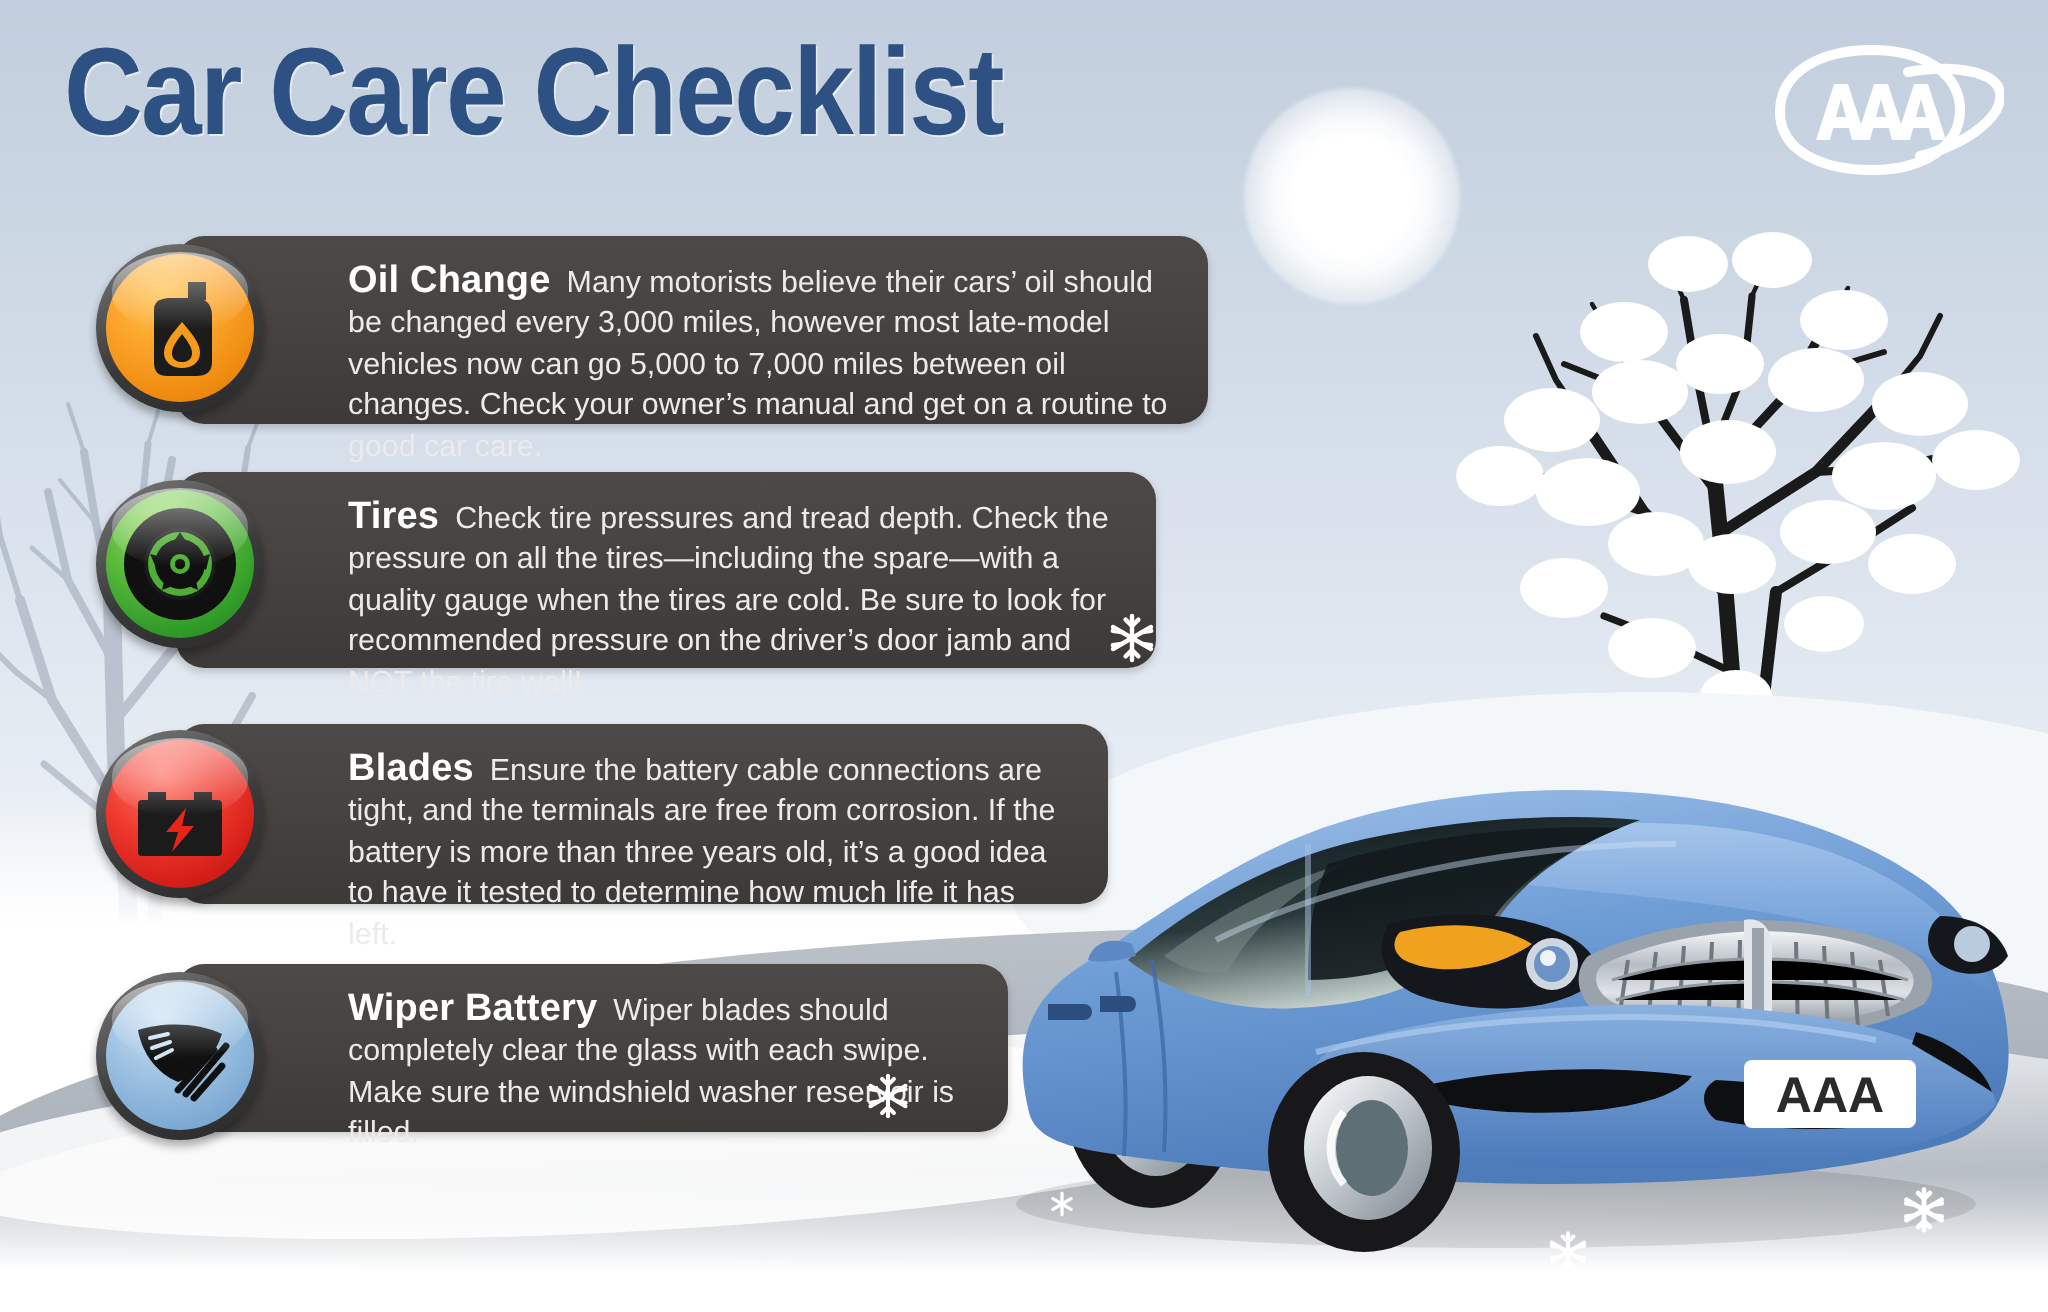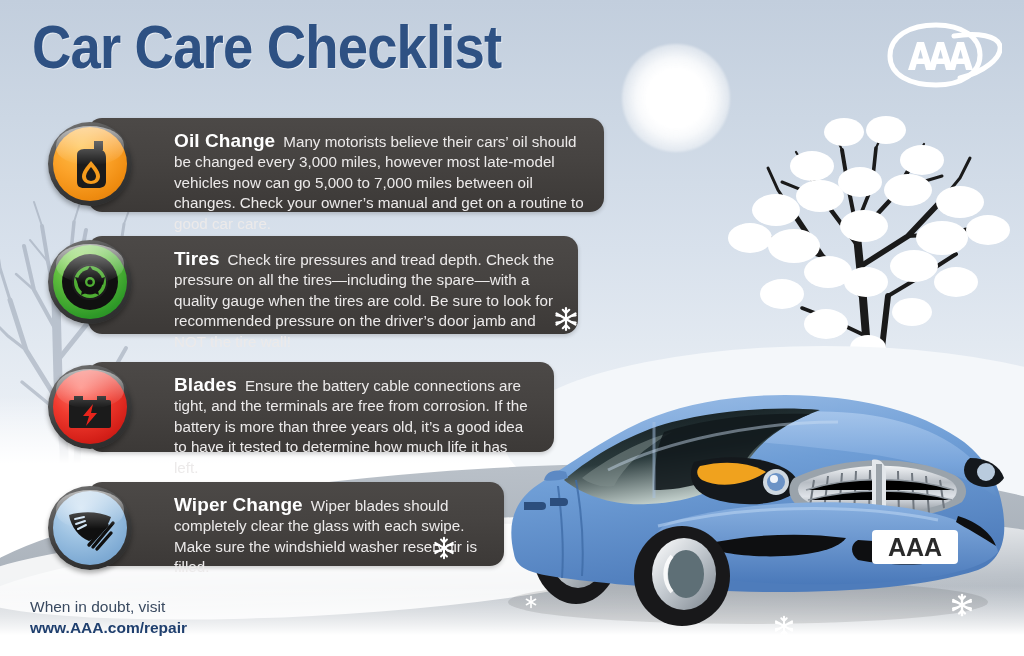--- a/index.html
+++ b/index.html
@@ -431,21 +431,21 @@
             <path d="M40 34 L30 46 h6 l-3 10 l11 -13 h-6 z" fill="#e8241b"></path>
           </svg>
         </div>
         <div class="gloss"></div>
       </div>
     </div>
 
     <div class="row">
       <div class="panel" style="left:88px;top:372px;width:416px;height:84px;">
         <div>
-          <span class="head inline">Wiper Change</span><span class="body inline">Wiper blades should completely clear the glass with each swipe. Make sure the windshield washer reservoir is filled.</span>
+          <span class="head inline">Wiper Battery</span><span class="body inline">Wiper blades should completely clear the glass with each swipe. Make sure the windshield washer reservoir is filled.</span>
         </div>
       </div>
       <div class="icon-wrap" style="left:48px;top:376px;">
         <div class="icon-disc disc-wipe">
           <svg viewBox="0 0 74 74" width="74" height="74">
             <path d="M16 24 C28 20 46 20 58 26 C54 38 46 46 36 50 C26 46 18 36 16 24 Z" fill="#101010"></path>
             <g stroke="#cfe3f4" stroke-width="2" stroke-linecap="round">
               <path d="M22 28 L31 26"></path>
                 <path d="M23 33 L32 30"></path>
                 <path d="M25 38 L33 34"></path>
@@ -508,18 +508,14 @@
     </g>
   </svg>
   <svg class="snowflake" width="14" height="14" viewBox="0 0 26 26" style="left:524px;top:595px;">
     <g stroke="#ffffff" stroke-width="3" stroke-linecap="round">
       <path d="M13 3 v20"></path>
         <path d="M4.5 8 L21.5 18"></path>
         <path d="M21.5 8 L4.5 18"></path>
     </g>
   </svg>
 
-  <div class="footer">
-    <div class="line1">When in doubt, visit</div>
-    <div class="line2">www.AAA.com/repair</div>
-  </div>
 
 </div>
 
 </body></html>

